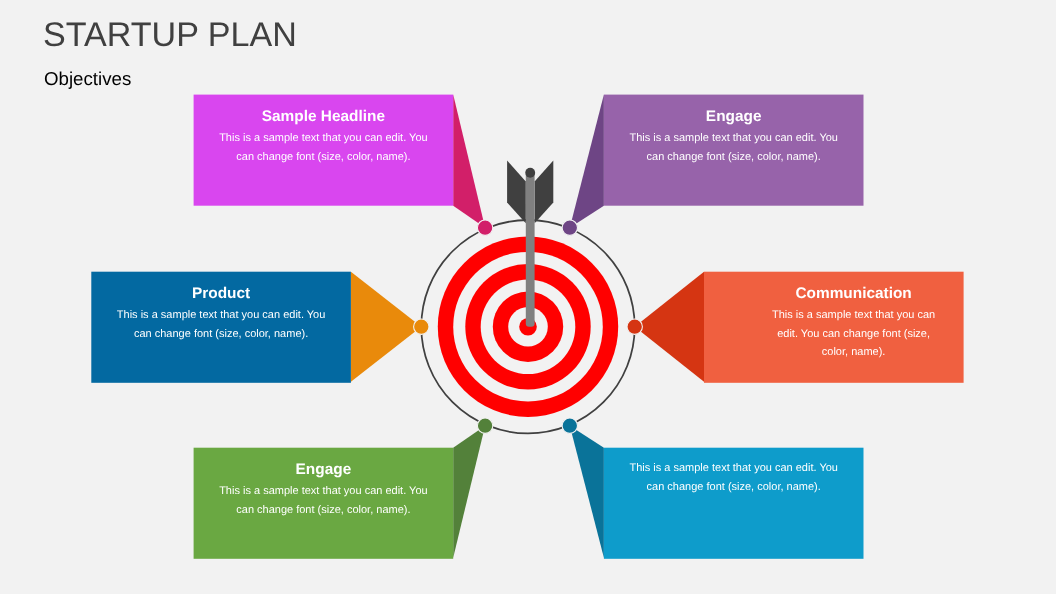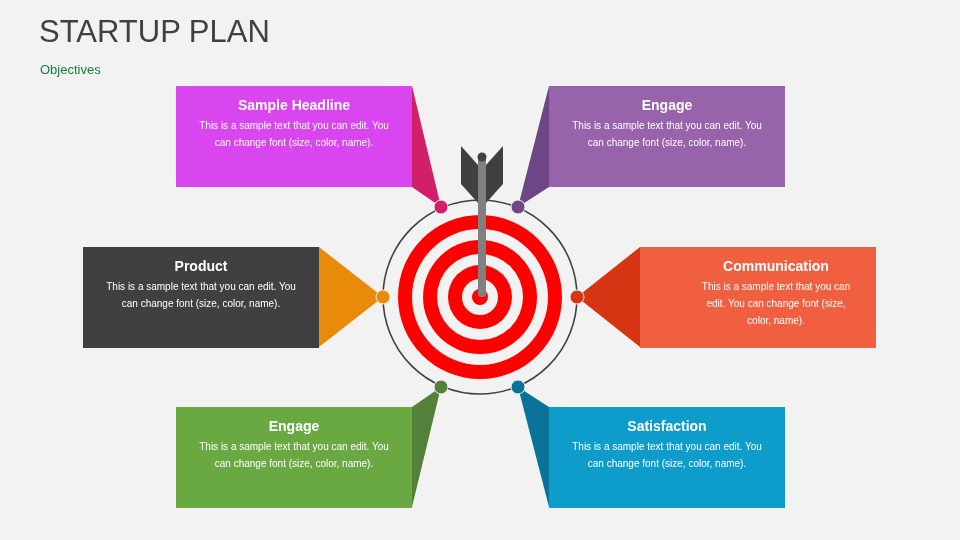--- a/index.html
+++ b/index.html
@@ -1,18 +1,18 @@
 <!DOCTYPE html>
 <html><head>
 <meta charset="utf-8">
 <style>
   html, body { margin: 0; padding: 0; }
   body { width: 960px; height: 540px; background: #f2f2f2; position: relative; overflow: hidden; font-family: "Liberation Sans", "DejaVu Sans", sans-serif; }
   .title { position: absolute; left: 39px; top: 14px; font-size: 31px; font-weight: normal; color: #404040; letter-spacing: 0px; margin: 0; }
-  .subtitle { position: absolute; left: 40px; top: 62px; font-size: 13px; color: #15803d; margin: 0; }
+  .subtitle { position: absolute; left: 40px; top: 62px; font-size: 17px; color: #000000; margin: 0; }
   svg.art { position: absolute; left: 0; top: 0; }
   .box { position: absolute; width: 236px; height: 101px; color: #fff; text-align: center; box-sizing: border-box; padding-top: 10px; }
   .box .head { font-weight: bold; font-size: 14px; line-height: 18px; margin-bottom: 3px; }
   .box .body { font-size: 10px; line-height: 17px; padding: 0 20px; }
 </style>
 </head>
 <body>
 
 <h1 class="title">STARTUP PLAN</h1>
 <p class="subtitle">Objectives</p>
@@ -54,28 +54,27 @@
 </svg>
 
 <div class="box" style="left:176px;top:86px;background:#d946ef;text-align:center;">
   <div class="head">Sample Headline</div>
   <div class="body">This is a sample text that you can edit. You can change font (size, color, name).</div>
 </div>
 <div class="box" style="left:549px;top:86px;background:#9763aa;">
   <div class="head">Engage</div>
   <div class="body">This is a sample text that you can edit. You can change font (size, color, name).</div>
 </div>
-<div class="box" style="left:83px;top:247px;background:#404040;">
+<div class="box" style="left:83px;top:247px;background:#0369a1;">
   <div class="head">Product</div>
   <div class="body">This is a sample text that you can edit. You can change font (size, color, name).</div>
 </div>
 <div class="box" style="left:640px;top:247px;background:#f06040;padding-left:36px;">
   <div class="head">Communication</div>
   <div class="body">This is a sample text that you can edit. You can change font (size, color, name).</div>
 </div>
 <div class="box" style="left:176px;top:407px;background:#6aa842;">
   <div class="head">Engage</div>
   <div class="body">This is a sample text that you can edit. You can change font (size, color, name).</div>
 </div>
 <div class="box" style="left:549px;top:407px;background:#0e9ccb;">
-  <div class="head">Satisfaction</div>
   <div class="body">This is a sample text that you can edit. You can change font (size, color, name).</div>
 </div>
 
 </body></html>

